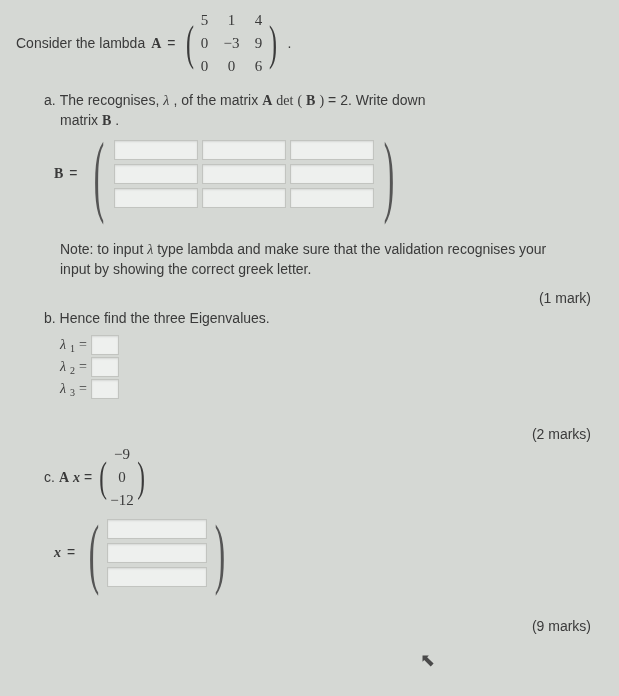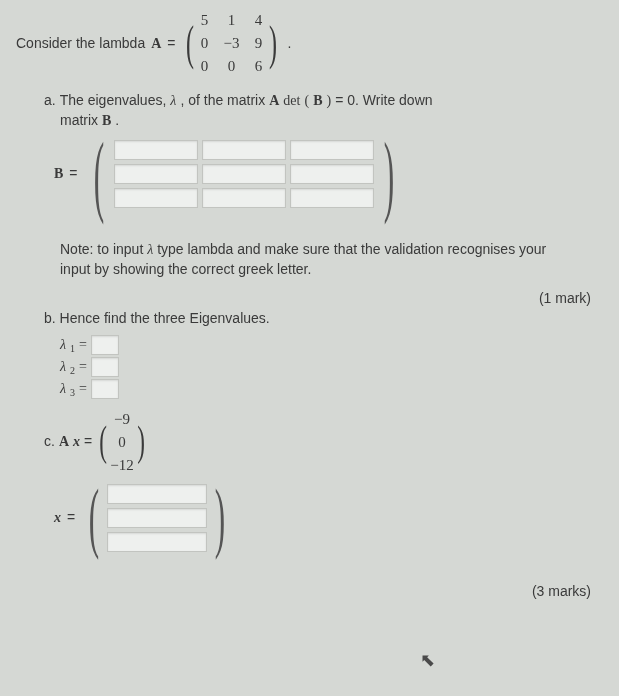--- a/index.html
+++ b/index.html
@@ -152,29 +152,29 @@
         <span class="mat-cell">6</span>
       </span>
       <span class="paren">)</span>
     </span>
     <span>.</span>
   </div>
 
   <div class="section">
     <div class="row-flex">
       <span>a. </span>
-      <span>The eigenvalues, </span>
+      <span>The recognises, </span>
       <span class="katex-lambda">λ</span>
       <span>, of the matrix </span>
       <span class="bold">A</span>
       <span style="font-family:'Times New Roman',serif;">det</span>
       <span style="font-family:'Times New Roman',serif;">(</span>
         <span class="bold">B</span>
         <span style="font-family:'Times New Roman',serif;">)</span>
-      <span> = 0. Write down</span>
+      <span> = 2. Write down</span>
     </div>
     <div class="indent" style="margin-left:16px;">
       <span>matrix </span>
       <span class="bold">B</span>
       <span>.</span>
     </div>
 
     <div class="eq-row indent" style="margin-left:10px;">
       <span class="bold">B</span>
       <span> = </span>
@@ -223,20 +223,21 @@
         <input class="input-cell w-sm" style="">
       </div>
       <div class="eig-row">
         <span class="katex-lambda">λ</span>
           <span class="sub">3</span>
         <span> = </span>
         <input class="input-cell w-sm" style="">
       </div>
     </div>
   </div>
+  <div class="marks" style="margin-top:26px;">(2 marks)</div>
 
   <div class="section">
     <div class="row-flex">
       <span>c. </span>
       <span class="bold">A</span>
         <span class="math bold" style="font-style:italic;">x</span>
       <span> = </span>
       <span class="matrix">
         <span class="paren-sm">(</span>
         <span class="mat-grid mat1">
@@ -258,15 +259,15 @@
           <input class="input-cell w-med" style="">
           <input class="input-cell w-med" style="">
         </span>
         <span class="paren-input-sm">)</span>
       </span>
     </div>
   </div>
 
   <span class="cursor-icon" style="left:420px; top:648px;">⬉</span>
 
-  <div class="marks" style="margin-top:30px;">(3 marks)</div>
+  <div class="marks" style="margin-top:30px;">(9 marks)</div>
 
 </div>
 
 </body></html>

